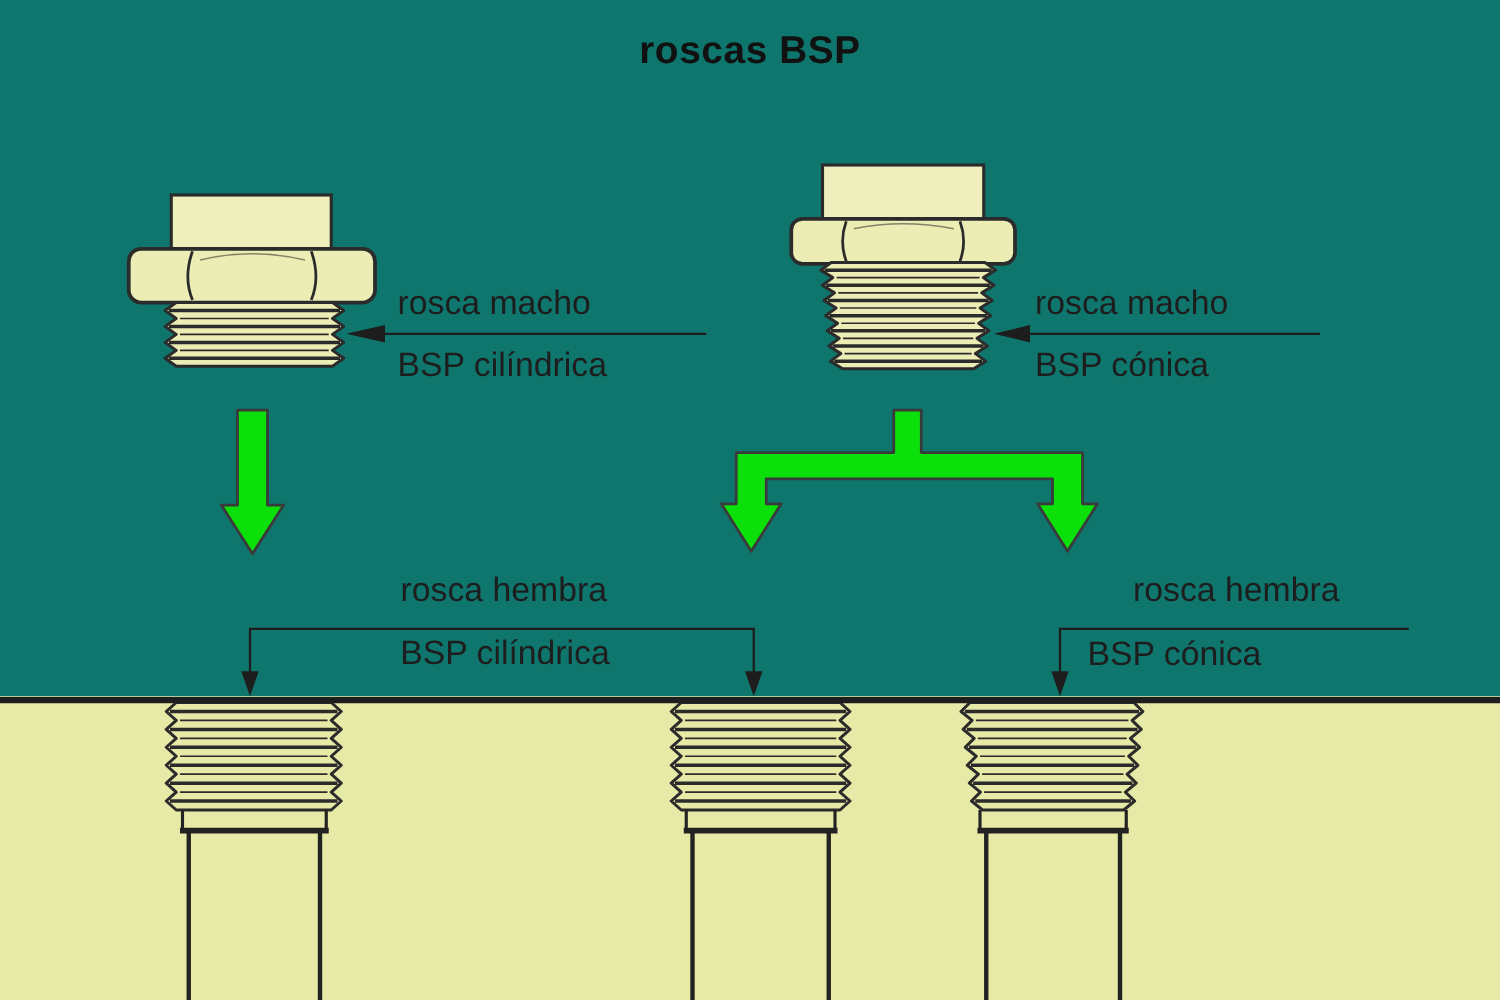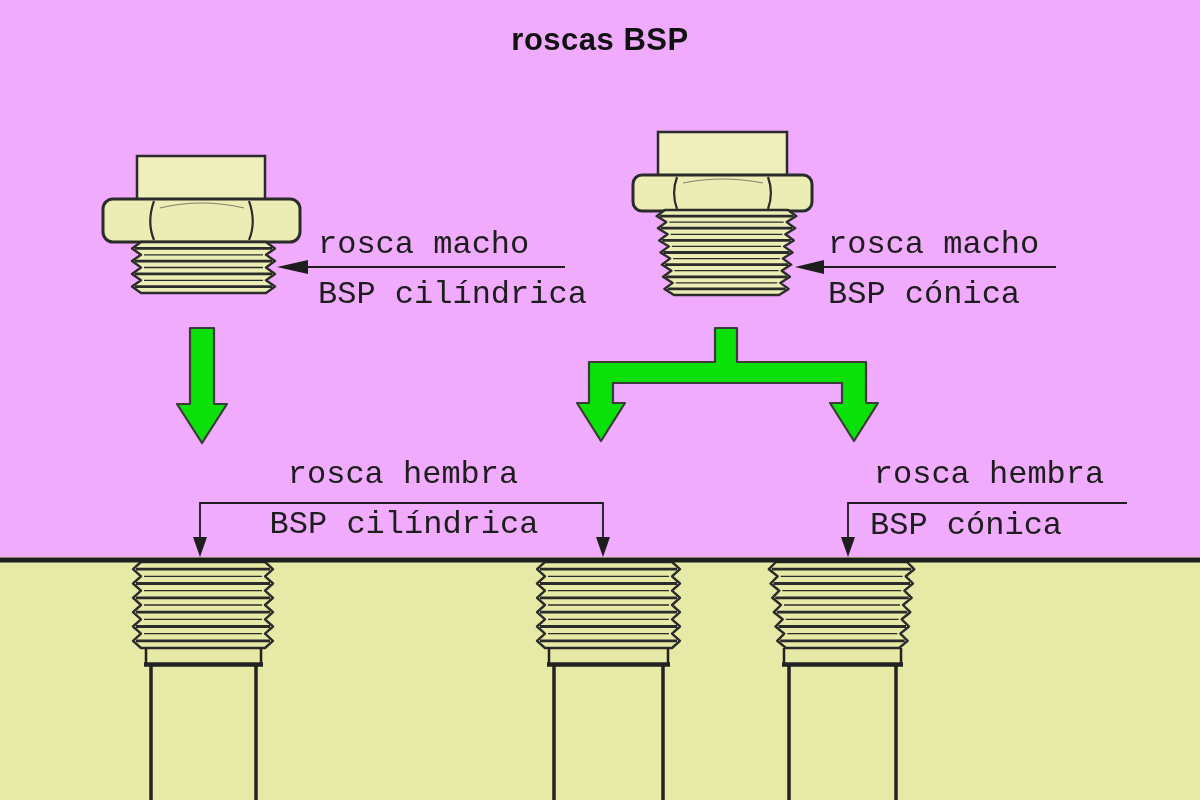--- a/index.html
+++ b/index.html
@@ -1,21 +1,21 @@
 <!DOCTYPE html>
 <html><head>
 <meta charset="utf-8">
 <style>
   html,body{margin:0;padding:0;background:#fff;}
   .stage{position:relative;width:1200px;height:800px;overflow:hidden;
-         font-family:"Liberation Sans",sans-serif;background:#f0abfc;}
+         font-family:"Liberation Sans",sans-serif;background:#0f766e;}
   .stage svg{position:absolute;left:0;top:0;}
   .title{position:absolute;top:22px;left:0;right:0;text-align:center;
          font-size:31px;font-weight:bold;color:#111;letter-spacing:.5px;}
-  .lbl{position:absolute;font-size:32px;color:#1d1d1d;white-space:nowrap;line-height:1;font-family:Liberation Mono, monospace;}
+  .lbl{position:absolute;font-size:27px;color:#1d1d1d;white-space:nowrap;line-height:1;}
   .ctr{transform:translateX(-50%);}
 </style>
 </head>
 <body>
 
 <div class="stage">
 
   <svg width="1200" height="800" viewBox="0 0 1200 800">
 
     <rect x="0" y="557" width="1200" height="243" fill="#E7E9A6"></rect>

